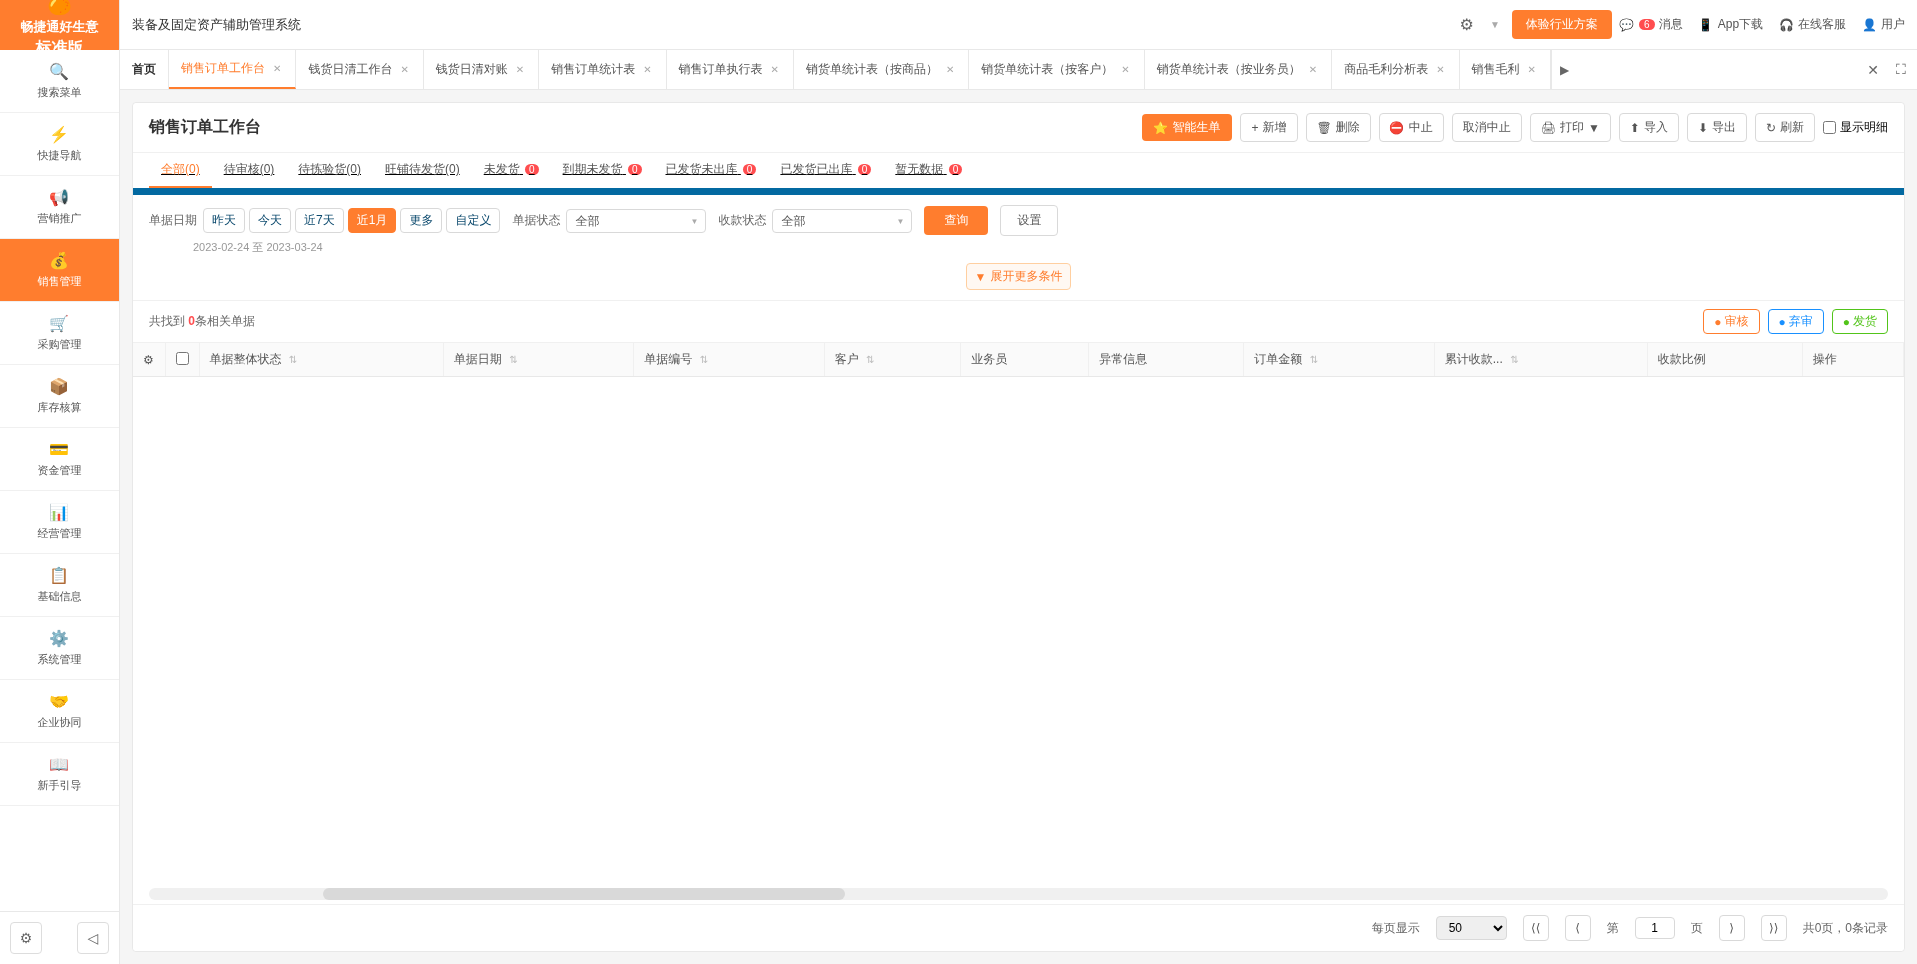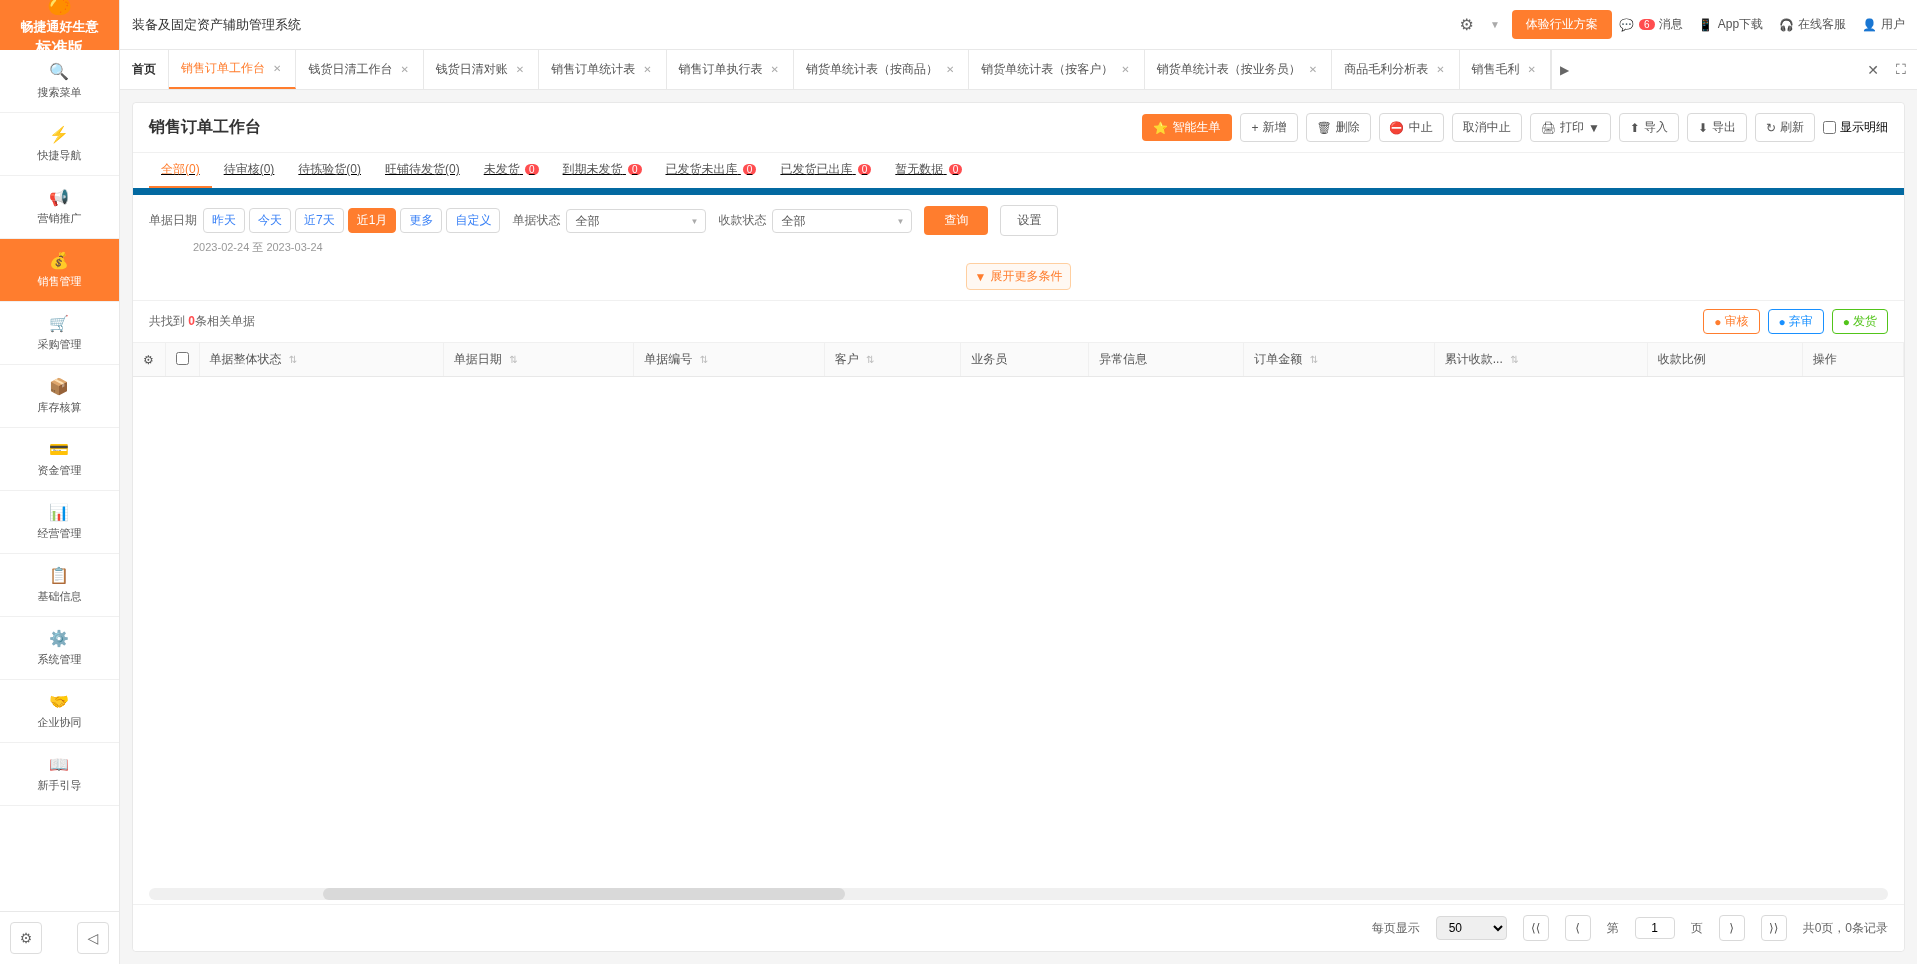--- a/index.html
+++ b/index.html
@@ -287,21 +287,21 @@
     }
     .filter-label { color: #666; font-size: 12px; white-space: nowrap; }
     .filter-date-btns { display: flex; gap: 4px; }
     .filter-date-btn {
       padding: 3px 8px;
       border: 1px solid #d9d9d9;
       border-radius: 4px;
       background: white;
       cursor: pointer;
       font-size: 12px;
-      color: #3b82f6;
+      color: #0c4a6e;
     }
     .filter-date-btn.active {
       background: #ff7d2e;
       color: white;
       border-color: #ff7d2e;
     }
     .filter-select {
       border: 1px solid #d9d9d9;
       border-radius: 4px;
       padding: 4px 24px 4px 8px;

